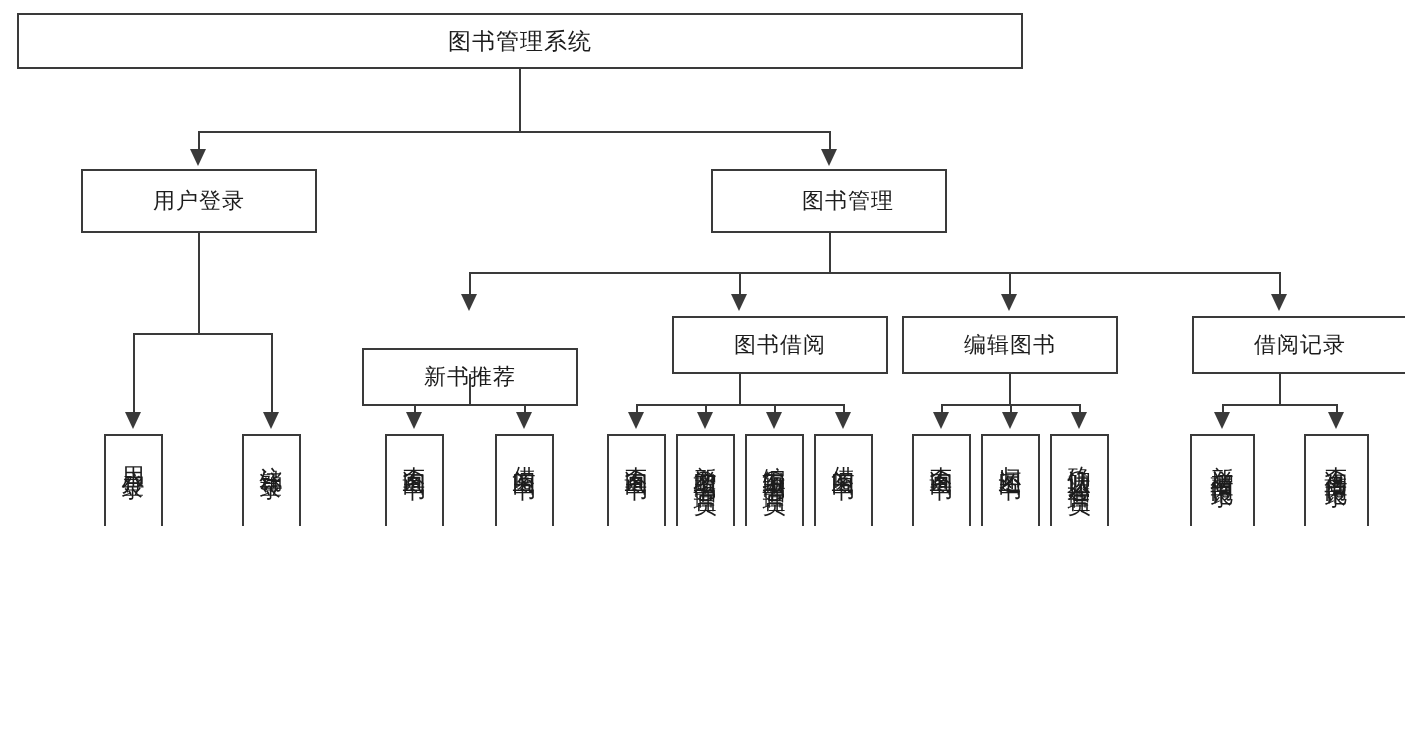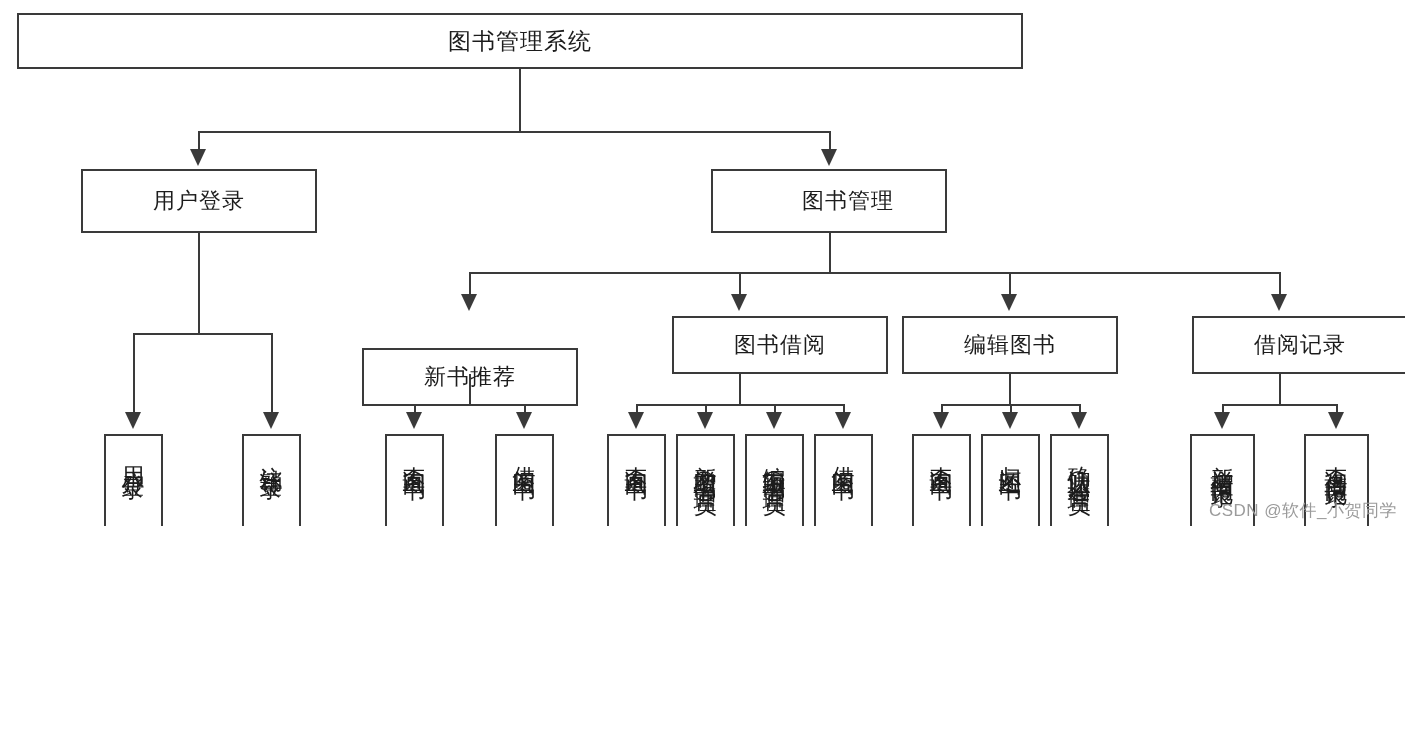--- a/index.html
+++ b/index.html
@@ -209,15 +209,14 @@
   <div class="vline" style="left:1336px;top:404px;height:10px;"></div>
   <div class="arrow" style="left:1328px;top:412px;"></div>
 
   <div class="node leaf" style="left:1190px;top:434px;width:65px;height:300px;">
     <span class="label">新增借阅记录</span>
   </div>
   <div class="node leaf" style="left:1304px;top:434px;width:65px;height:300px;">
     <span class="label">查询借阅记录</span>
   </div>
 
-  <div id="watermark">CSDN @软件_小贺同学</div>
 
 </div>
 
 </body></html>

